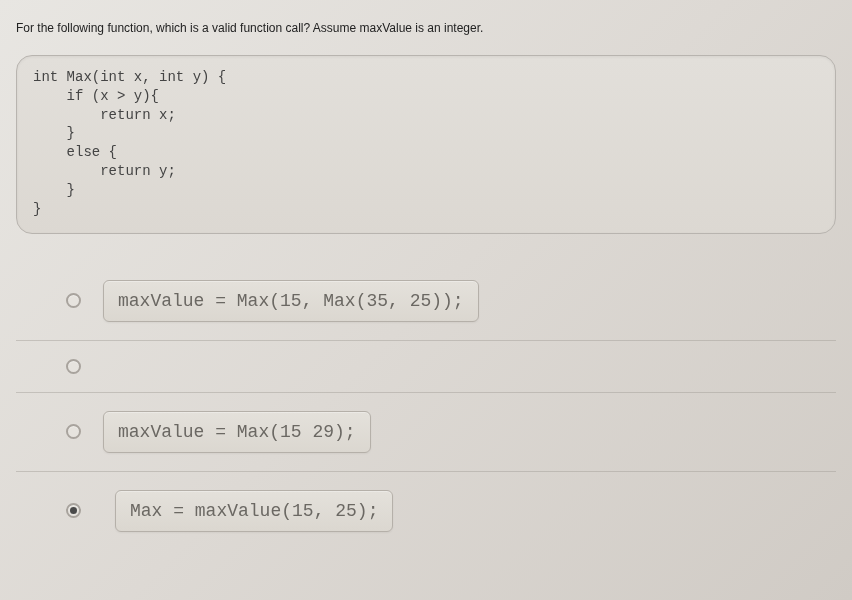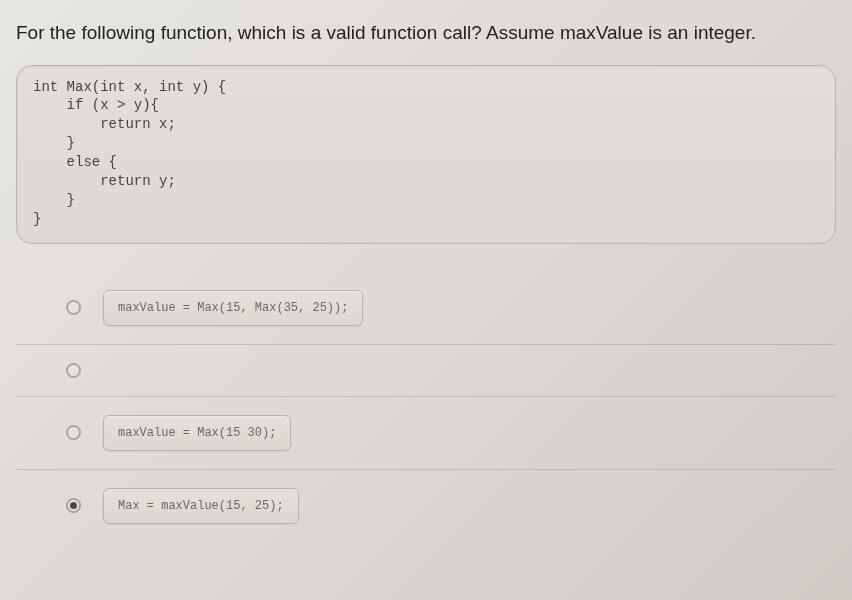--- a/index.html
+++ b/index.html
@@ -6,21 +6,21 @@
     body {
       width: 852px;
       height: 600px;
       background: linear-gradient(135deg, #e8e6e2 0%, #ddd9d4 50%, #d0cbc5 100%);
       font-family: Arial, Helvetica, sans-serif;
       padding: 20px 16px 10px 16px;
       color: #2a2a2a;
       overflow: hidden;
     }
     .question-title {
-      font-size: 19px;
+      font-size: 12px;
       font-weight: 400;
       color: #222;
       margin-bottom: 18px;
       line-height: 1.4;
     }
     .code-block {
       border: 1px solid #b8b4af;
       border-radius: 16px;
       background: linear-gradient(180deg, #e2dfda 0%, #dcd8d2 100%);
       padding: 12px 16px 14px 16px;
@@ -35,21 +35,21 @@
     .options {
       display: flex;
       flex-direction: column;
     }
     .option-row {
       display: flex;
       align-items: center;
       padding: 18px 0 18px 50px;
       border-bottom: 1px solid rgba(160,155,148,0.45);
     }
-    .option-row:last-child { border-bottom: none; }
+    .option-row:last-child { border-bottom: none; gap: 12px; }
     .radio {
       width: 15px;
       height: 15px;
       border-radius: 50%;
       border: 2px solid #a8a39d;
       background: #e6e3de;
       margin-right: 22px;
       flex-shrink: 0;
       position: relative;
       box-shadow: inset 0 1px 1px rgba(255,255,255,0.4);
@@ -61,21 +61,21 @@
       border-radius: 50%;
       background: #4a4a4a;
     }
     .answer-chip {
       display: inline-block;
       border: 1px solid #b5b0a9;
       border-radius: 6px;
       background: linear-gradient(180deg, #e4e1db 0%, #dbd7d0 100%);
       padding: 10px 14px;
       font-family: "Courier New", Courier, monospace;
-      font-size: 12px;
+      font-size: 18px;
       color: #6b6863;
       box-shadow: inset 0 1px 0 rgba(255,255,255,0.3), 0 1px 2px rgba(0,0,0,0.05);
     }
   </style>
 </head>
 <body>
 
 <div class="question-title">For the following function, which is a valid function call? Assume maxValue is an integer.</div>
 
 <div class="code-block">int Max(int x, int y) {
@@ -93,21 +93,21 @@
     <span class="radio"></span>
     <span class="answer-chip">maxValue = Max(15, Max(35, 25));</span>
   </div>
 
   <div class="option-row">
     <span class="radio"></span>
   </div>
 
   <div class="option-row">
     <span class="radio"></span>
-    <span class="answer-chip">maxValue = Max(15 30);</span>
+    <span class="answer-chip">maxValue = Max(15 29);</span>
   </div>
 
   <div class="option-row">
     <span class="radio selected"></span>
     <span class="answer-chip">Max = maxValue(15, 25);</span>
   </div>
 
 </div>
 
 </body></html>

